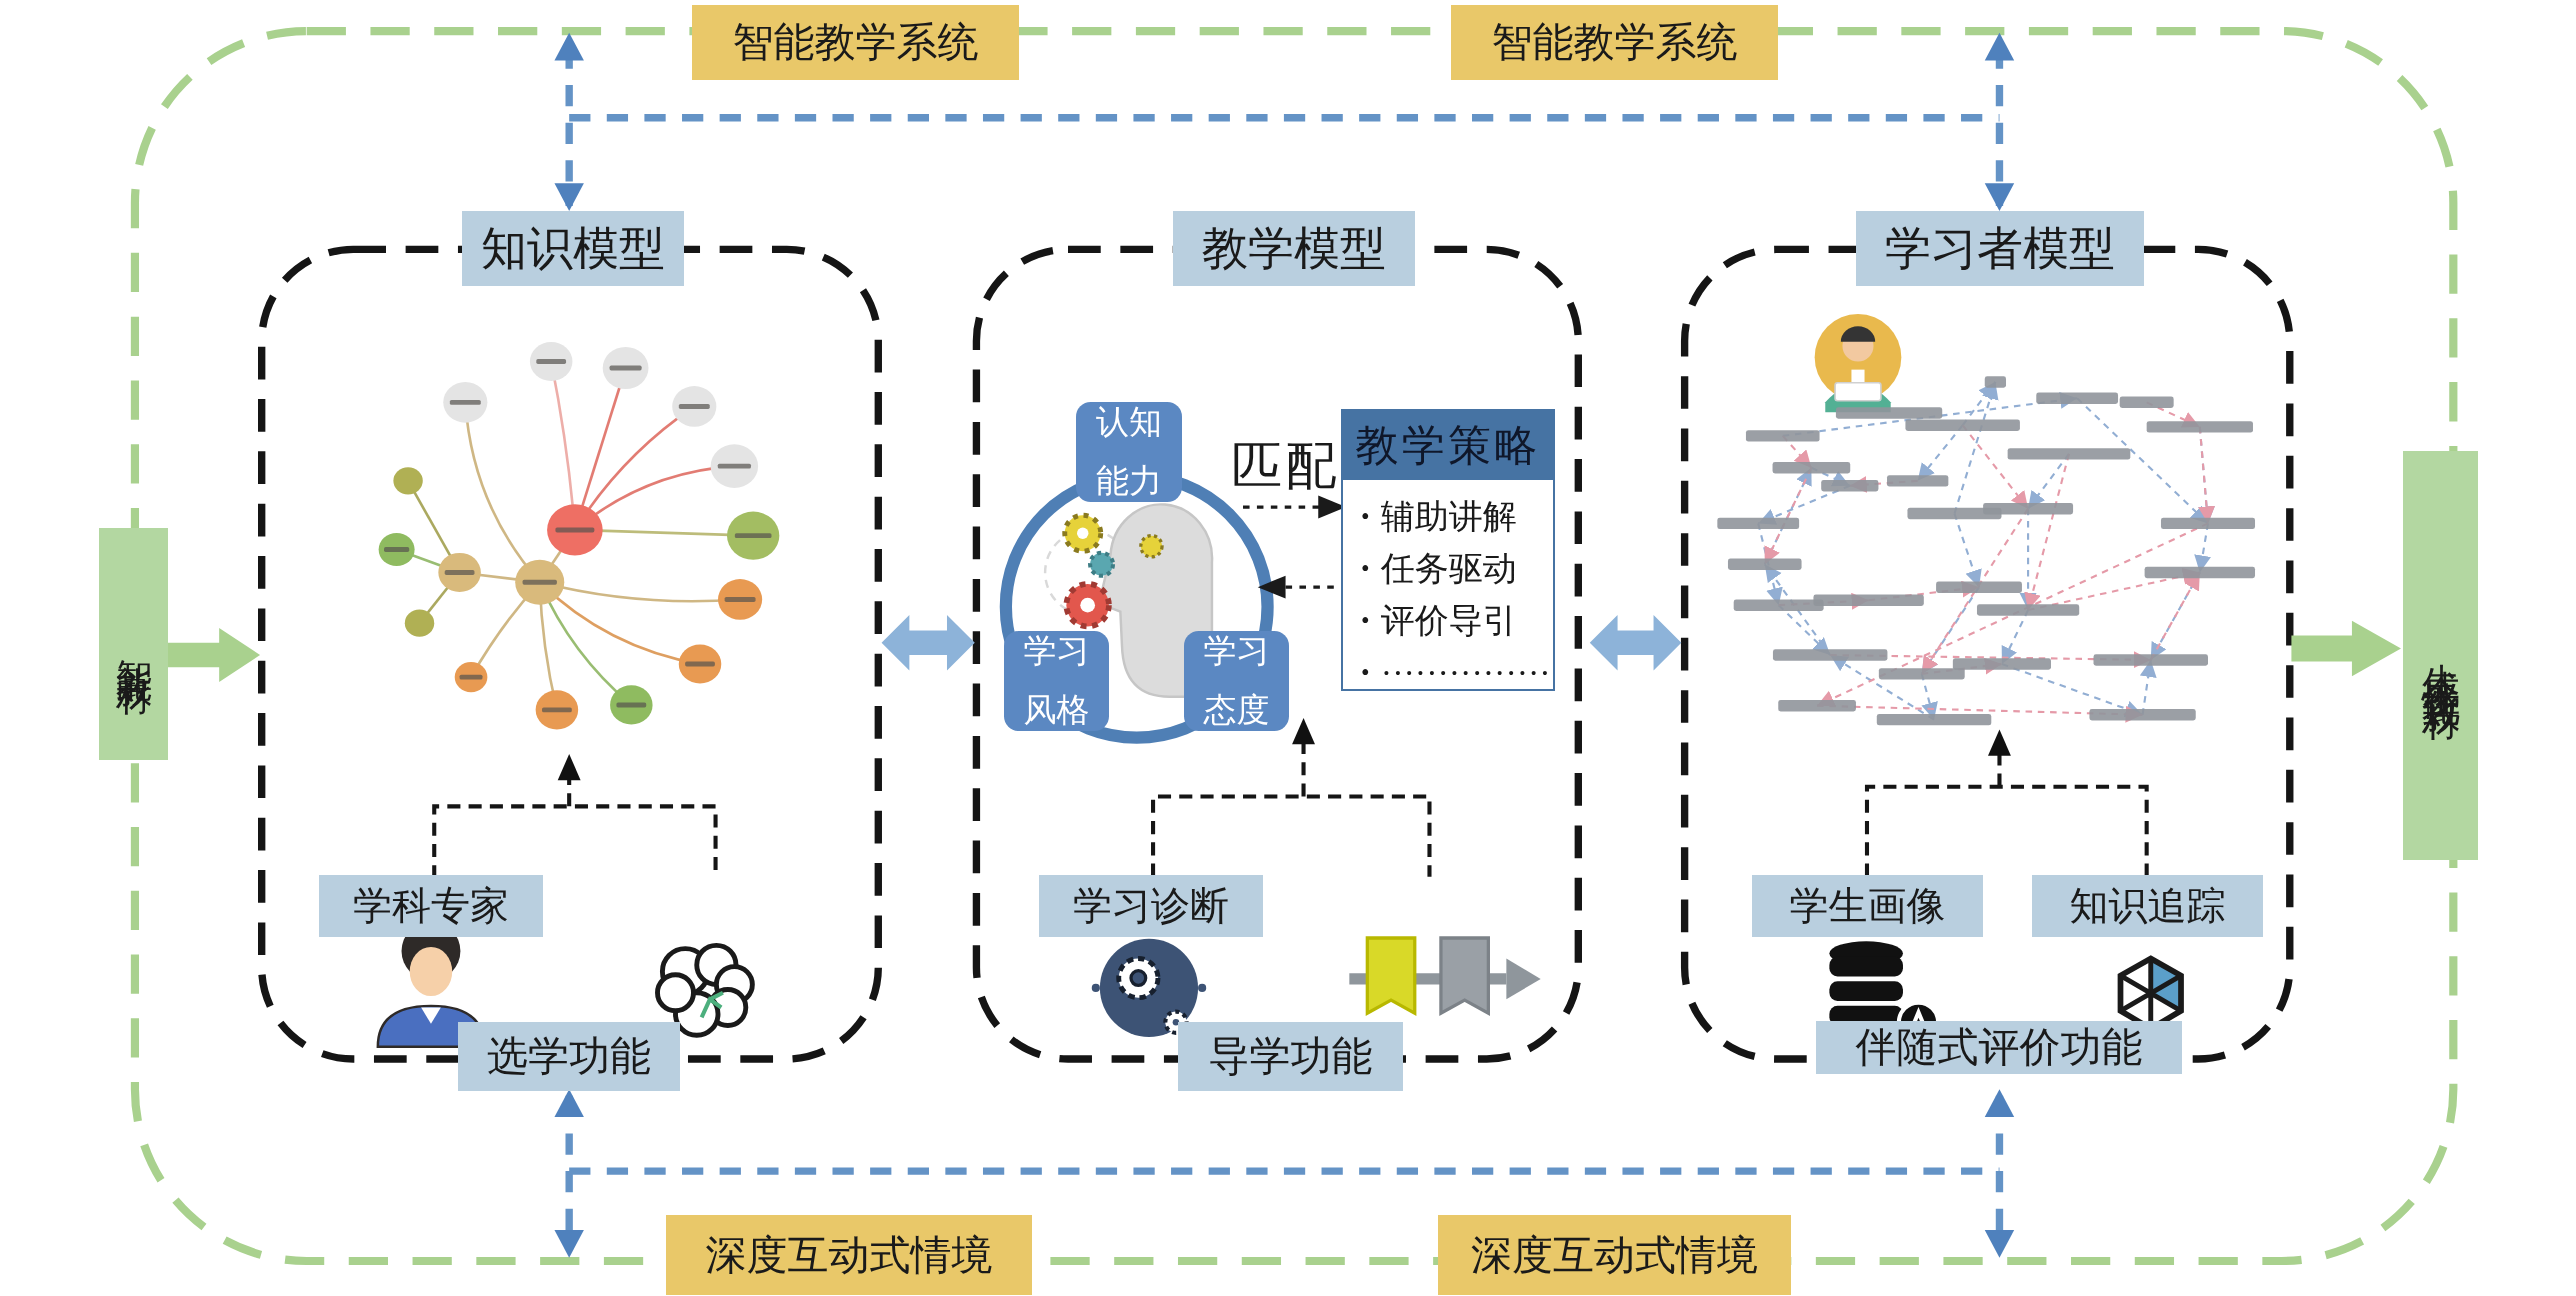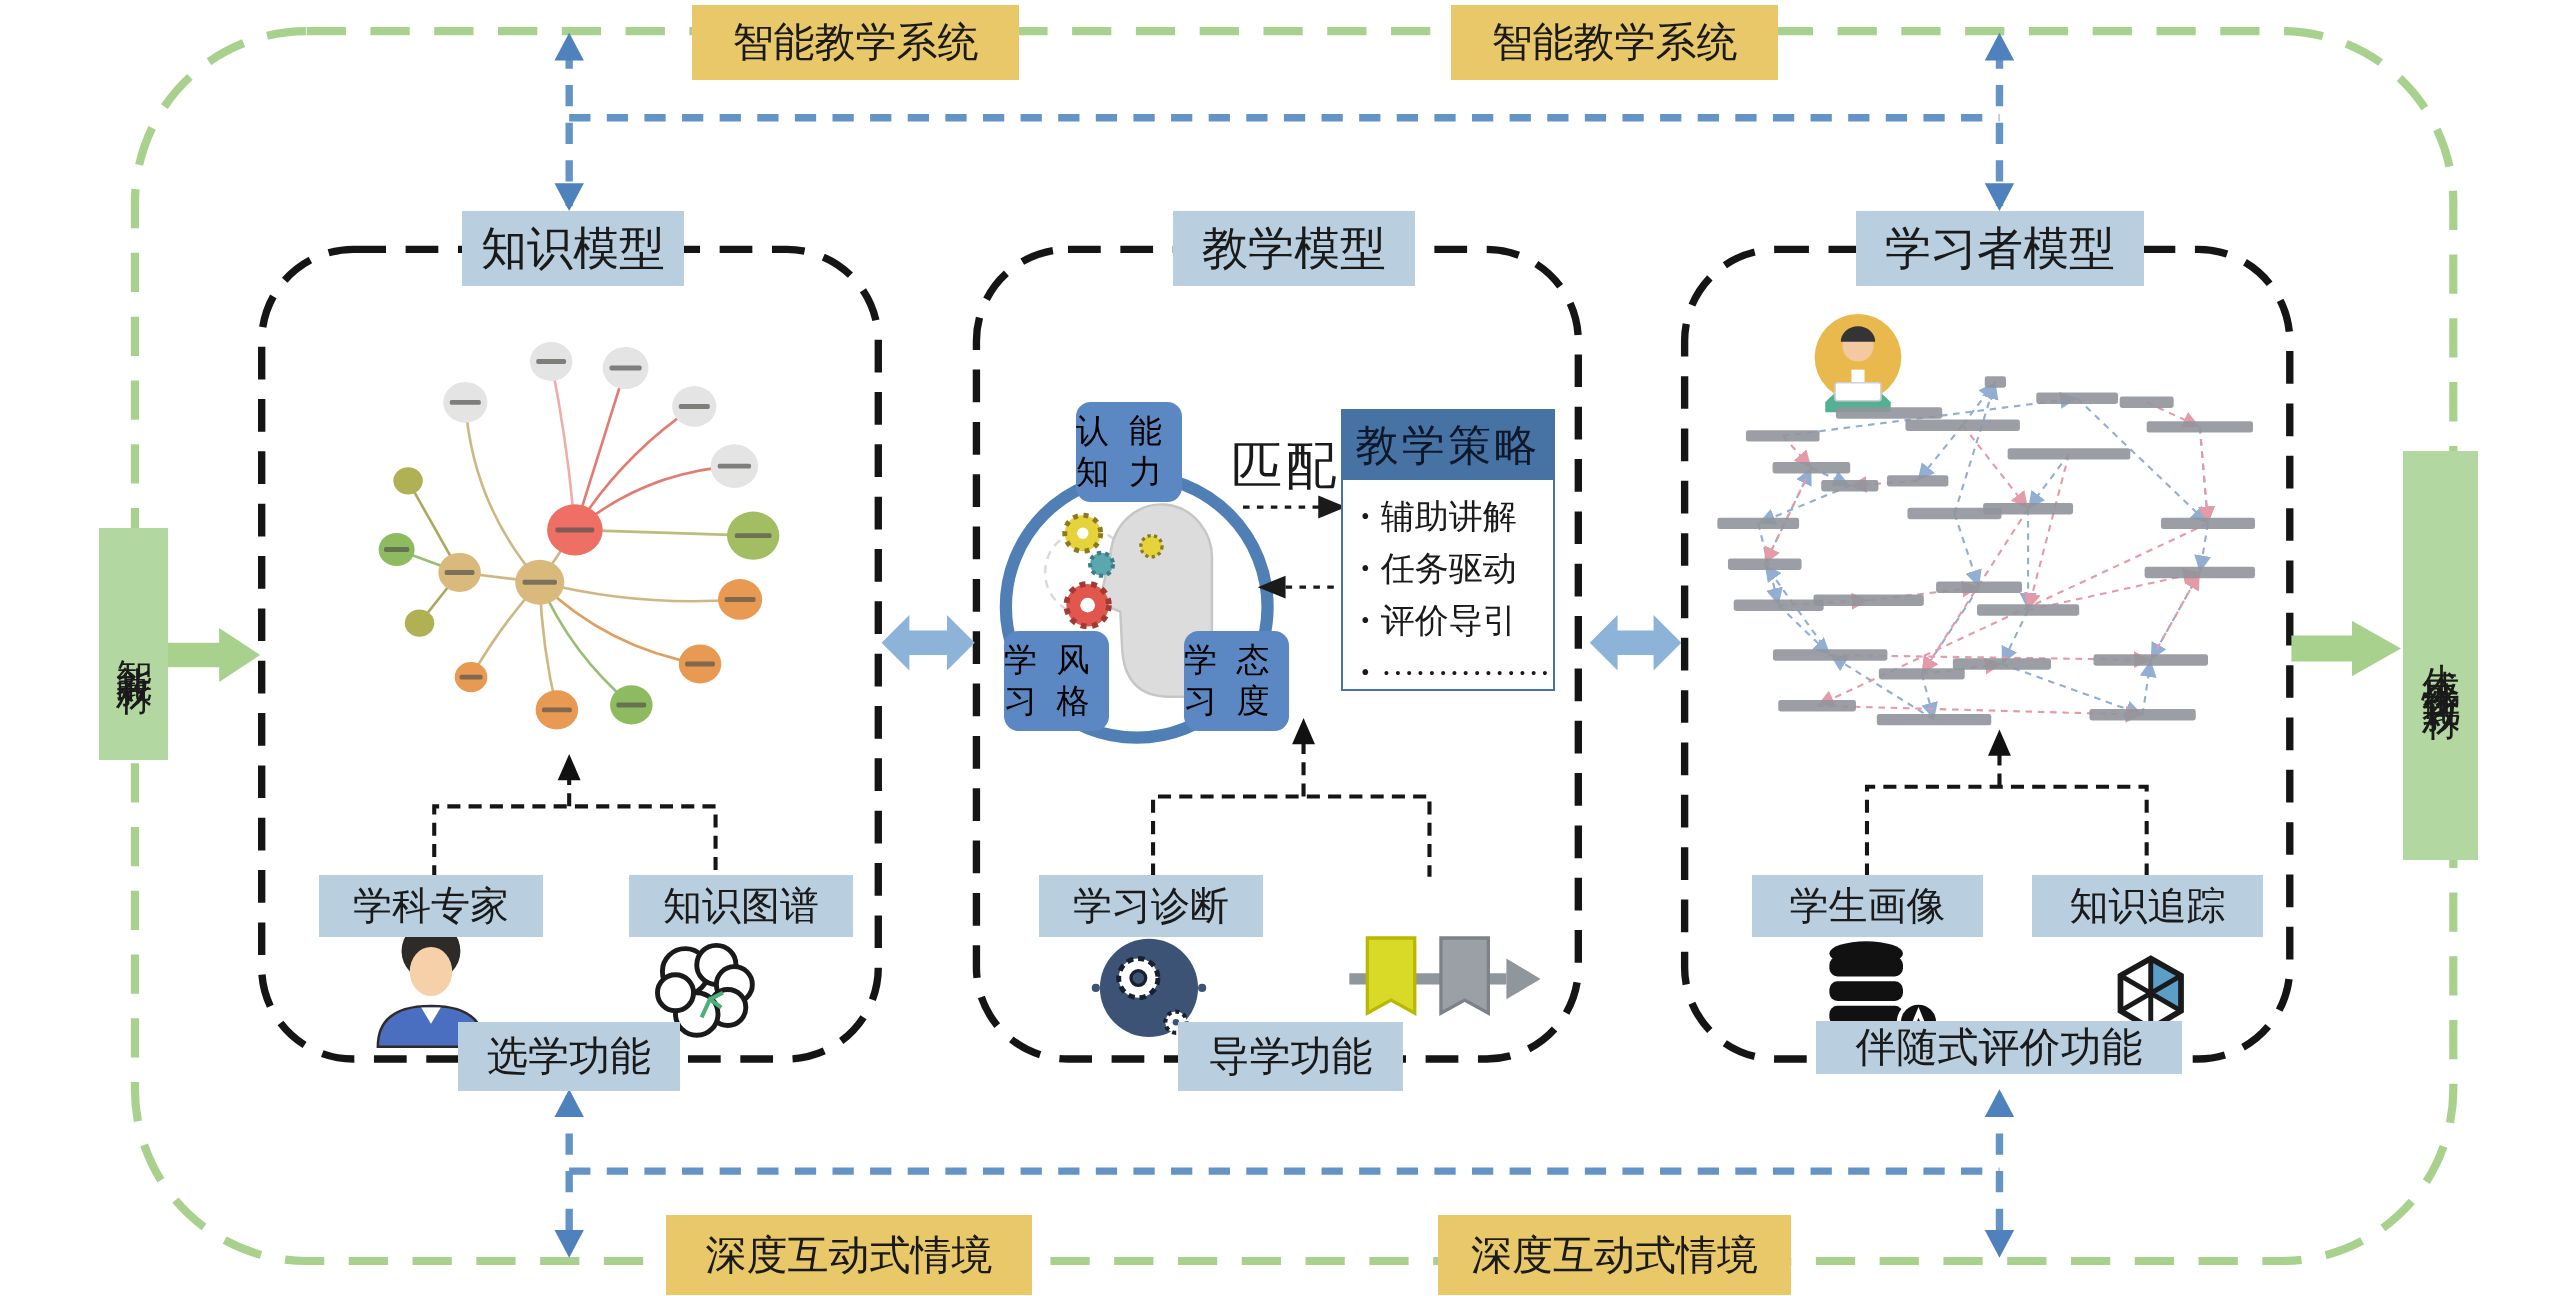--- a/index.html
+++ b/index.html
@@ -10,22 +10,22 @@
   .lab{display:flex;align-items:center;justify-content:center;text-align:center;
        background:var(--c-lightblue,#b9cfdf);}
   .ylab{display:flex;align-items:center;justify-content:center;text-align:center;
         background:var(--c-yellow,#e9c869);font-size:41px;}
   .glab{display:flex;align-items:center;justify-content:center;text-align:center;
         background:var(--c-greenbox,#b3d7a1);writing-mode:vertical-rl;text-orientation:upright;
         letter-spacing:6.5px;}
   .title-lab{font-size:46px;}
   .sub-lab{font-size:39px;}
   .fn-lab{font-size:41px;}
-  .trait{background:var(--c-traitblue,#5b88c2);color:#000000;border-radius:14.7px;
-         display:flex;flex-direction:row;align-items:center;justify-content:space-between;
+  .trait{background:var(--c-traitblue,#5b88c2);color:#ffffff;border-radius:14.7px;
+         display:flex;flex-direction:column;align-items:center;justify-content:space-between;
          font-size:33px;line-height:41px;}
   #match-label{font-size:51px;letter-spacing:3.3px;z-index:3;display:flex;align-items:center;justify-content:center;}
   #strategy-box{border:2.5px solid var(--c-stratblue,#4673a3);background:#fff;z-index:3;}
   #strategy-header{background:var(--c-stratblue,#4673a3);color:#0f172a;height:69px;display:flex;
                    align-items:center;justify-content:center;font-size:43px;letter-spacing:3.3px;}
   #strategy-list{padding:11.4px 4.9px 0 13px;}
   .strategy-item{display:flex;align-items:center;height:52px;font-size:34px;}
   .strategy-item .bullet{font-size:24.5px;margin:0 11.4px 0 4.9px;}
 </style>
 </head>
@@ -297,21 +297,20 @@
   <div class="abs ylab" style="left:1438px;top:1215px;width:353px;height:80px;">深度互动式情境</div>
 
   <div class="abs glab" style="left:99px;top:528px;width:69px;height:232px;font-size:36px;">智能教材</div>
   <div class="abs glab" style="left:2403px;top:451px;width:75px;height:409px;font-size:38px;">生成个性化教材</div>
 
   <div class="abs lab title-lab" style="left:462px;top:211px;width:222px;height:75px;">知识模型</div>
   <div class="abs lab title-lab" style="left:1173px;top:211px;width:242px;height:75px;">教学模型</div>
   <div class="abs lab title-lab" style="left:1856px;top:211px;width:288px;height:75px;">学习者模型</div>
 
   <div class="abs lab sub-lab" style="left:319px;top:875px;width:224px;height:62px;">学科专家</div>
-  <div class="abs lab sub-lab" style="left:629px;top:875px;width:224px;height:62px;">知识图谱</div>
   <div class="abs lab sub-lab" style="left:1039px;top:875px;width:224px;height:62px;">学习诊断</div>
   <div class="abs lab sub-lab" style="left:1752px;top:875px;width:231px;height:62px;">学生画像</div>
   <div class="abs lab sub-lab" style="left:2032px;top:875px;width:231px;height:62px;">知识追踪</div>
 
   <div class="abs lab fn-lab" style="left:458px;top:1022px;width:222px;height:69px;">选学功能</div>
   <div class="abs lab fn-lab" style="left:1178px;top:1022px;width:225px;height:69px;text-align:center;">导学功能</div>
   <div class="abs lab fn-lab" style="left:1816px;top:1021px;width:366px;height:53px;">伴随式评价功能</div>
 
   <div class="abs trait" style="left:1076px;top:402px;width:106px;height:100px;z-index:3;">
     <span>认知</span>

